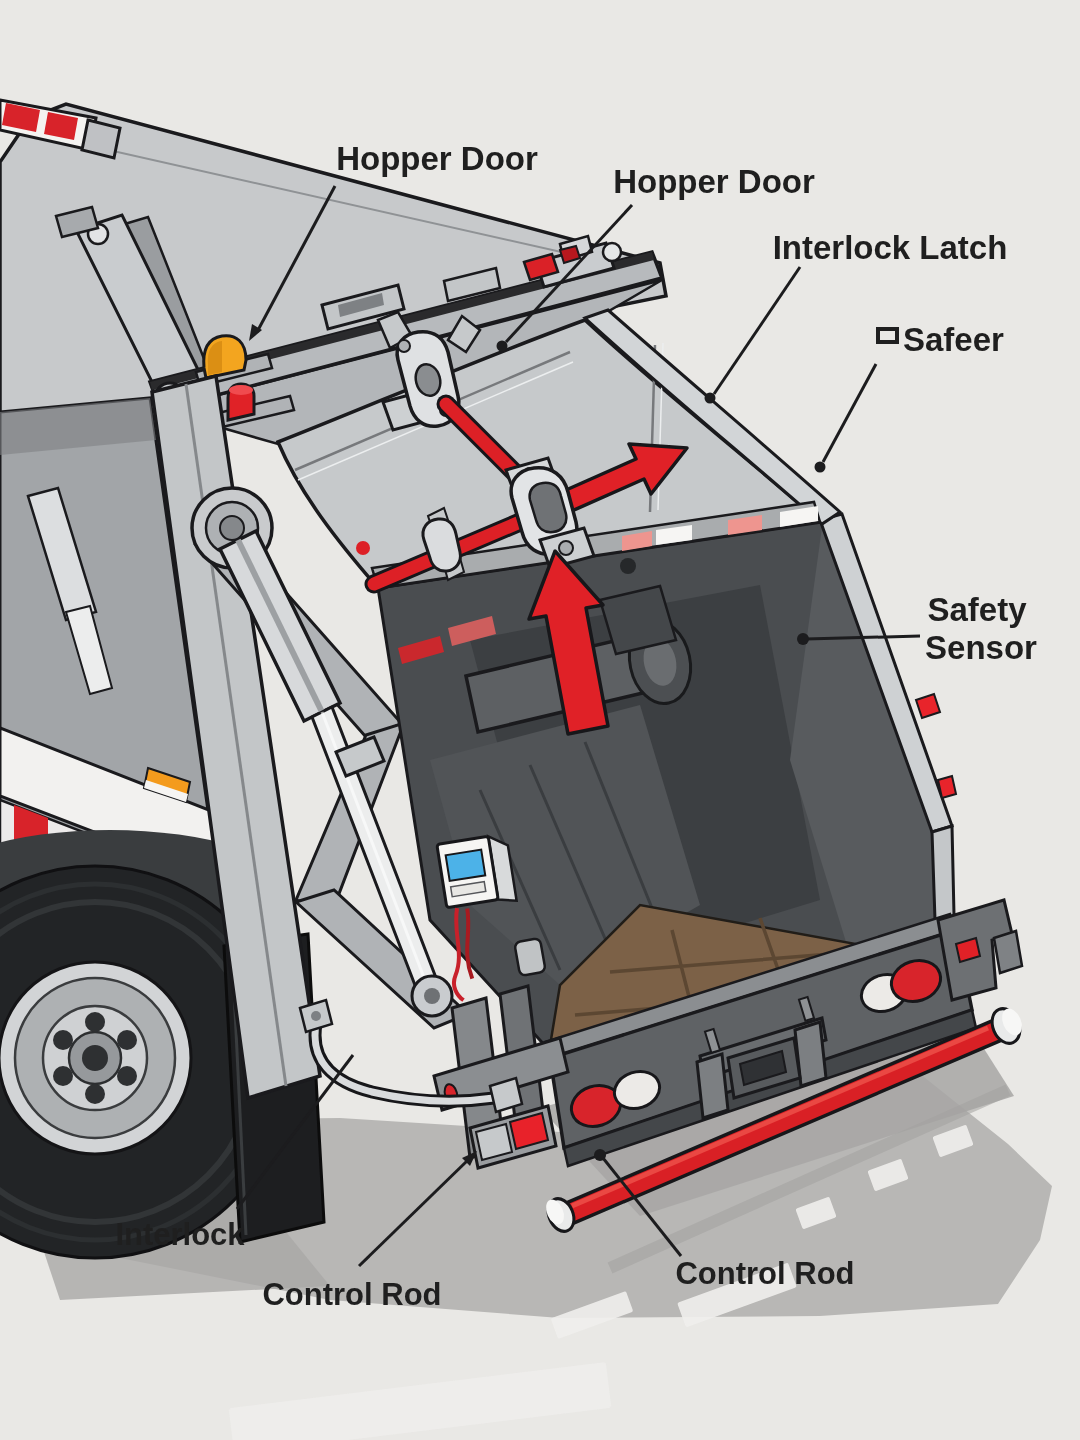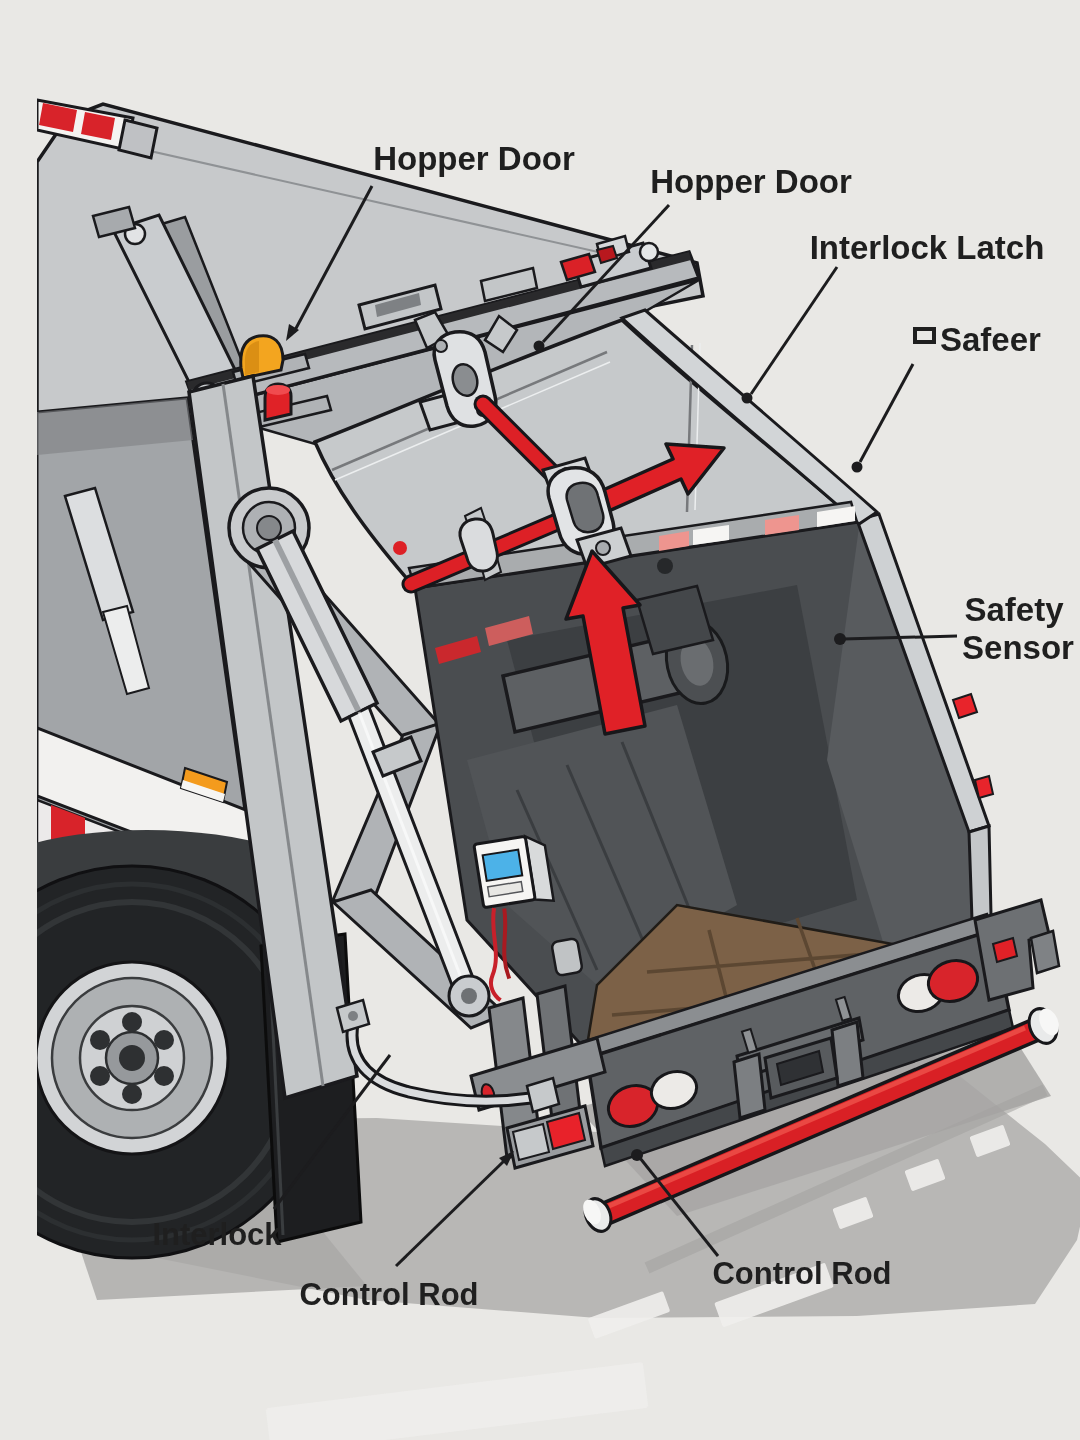--- a/index.html
+++ b/index.html
@@ -1,17 +1,17 @@
 <!DOCTYPE html>
 <html><head>
 <meta charset="utf-8">
 <style>
   html,body{margin:0;padding:0;background:#e9e8e5;}
   body{width:1080px;height:1440px;overflow:hidden;font-family:"Liberation Sans",sans-serif;}
-  #stage{position:relative;width:904px;height:1440px;padding-left:37px;}
+  #stage{position:relative;width:904px;height:1440px;}
   svg{display:block;}
   .lbl{font-family:"Liberation Sans",sans-serif;font-weight:bold;fill:#1f1f1f;}
   .leader{stroke:#1c1c1e;stroke-width:3;fill:none;}
   .dot{fill:#1c1c1e;}
   .ol{stroke:#1a1a1d;}
 </style>
 </head>
 <body>
 
 <div id="stage">

